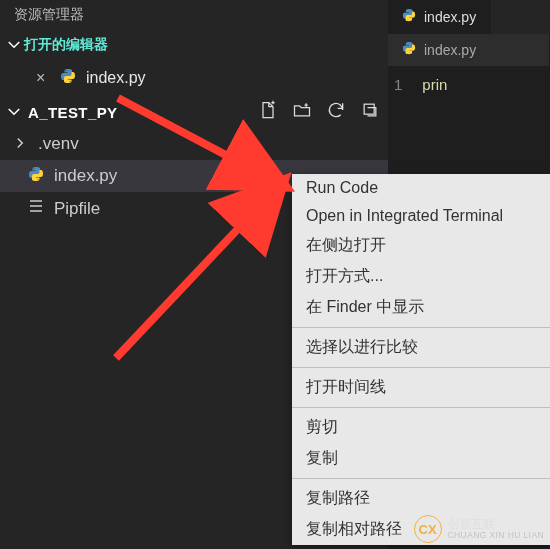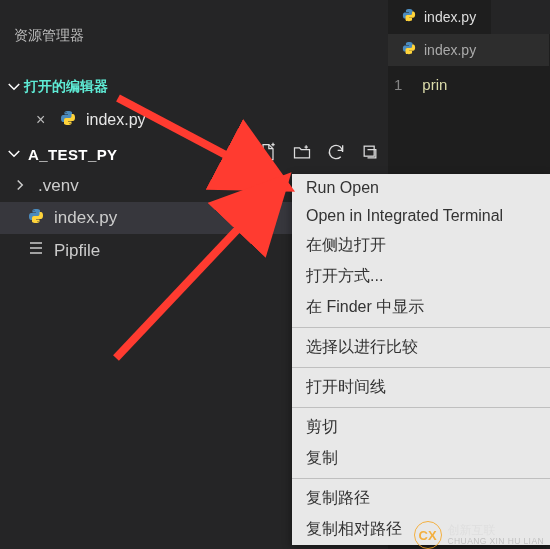--- a/index.html
+++ b/index.html
@@ -1,19 +1,19 @@
 <!DOCTYPE html>
 <html><head>
 <meta charset="utf-8">
 <style>
 * { margin: 0; padding: 0; box-sizing: border-box; font-family: -apple-system, "Helvetica Neue", Arial, sans-serif; }
 body { width: 550px; height: 549px; background: #1e1e1e; overflow: hidden; position: relative; }
 
 .sidebar { width: 388px; height: 100%; background: #252526; color: #ccc; float: left; }
-.section-header { display: flex; align-items: center; padding: 6px 8px; font-size: 14px; color: #bfbfbf; margin-top: 21px; }
+.section-header { display: flex; align-items: center; padding: 6px 8px; font-size: 14px; color: #bfbfbf; }
 .section-header.bold { font-weight: 600; color: #5eead4; }
 .chevron { width: 12px; display: inline-flex; margin-right: 4px; }
 .open-editors { padding: 4px 0; }
 .editor-item { display: flex; align-items: center; padding: 4px 36px; font-size: 16px; gap: 10px; }
 .close-x { color: #bbb; font-size: 16px; width: 14px; }
 .py-icon { color: #4B8BBE; font-size: 16px; }
 .filename { color: #e6e6e6; }
 .project-bar { display: flex; align-items: center; justify-content: space-between; padding: 4px 8px 4px 8px; }
 .project-name { display: flex; align-items: center; gap: 4px; font-weight: 700; font-size: 15px; letter-spacing: 0.4px; color: #fff; }
 .project-actions { display: flex; gap: 14px; color: #d0d0d0; }
@@ -32,21 +32,21 @@
 .lineno { color: #858585; }
 .code-text { color: #dcdcaa; }
 
 .context-menu { position: absolute; left: 292px; top: 174px; right: 0; background: #e8e8e8; color: #333; font-size: 16px; box-shadow: -1px 2px 8px rgba(0,0,0,0.4); }
 .menu-item { padding: 5px 14px; white-space: nowrap; }
 .menu-sep { height: 1px; background: #bfbfbf; margin: 4px 0; }
 
 .arrow1 { position: absolute; left: 108px; top: 88px; pointer-events: none; }
 .arrow2 { position: absolute; left: 106px; top: 168px; pointer-events: none; }
 
-.watermark { position: absolute; right: 6px; bottom: 0; display: flex; align-items: center; gap: 6px; color: #ddd; font-size: 12px; opacity: 0.85; }
+.watermark { position: absolute; right: 6px; bottom: 6px; display: flex; align-items: center; gap: 6px; color: #ddd; font-size: 12px; opacity: 0.85; }
 .wm-logo { width: 28px; height: 28px; border: 1.5px solid #f5a623; border-radius: 50%; display: flex; align-items: center; justify-content: center; color: #f5a623; font-weight: 700; font-size: 13px; }
 .wm-text { display: flex; flex-direction: column; line-height: 1.1; }
 .wm-text .en { font-size: 8.5px; letter-spacing: 0.4px; color: #bbb; }
 </style>
 </head>
 <body>
 
 <div class="sidebar">
   <div class="section-header" style="padding-left:14px;">资源管理器</div>
 
@@ -156,21 +156,21 @@
     </span>
     <span>index.py</span>
   </div>
   <div class="code-line">
     <span class="lineno">1</span>
     <span class="code-text">prin</span>
   </div>
 </div>
 
 <div class="context-menu" id="ctx">
-    <div class="menu-item">Run Open</div>
+    <div class="menu-item">Run Code</div>
     <div class="menu-item">Open in Integrated Terminal</div>
     <div class="menu-item">在侧边打开</div>
     <div class="menu-item">打开方式...</div>
     <div class="menu-item">在 Finder 中显示</div>
     <div class="menu-sep"></div>
     <div class="menu-item">选择以进行比较</div>
     <div class="menu-sep"></div>
     <div class="menu-item">打开时间线</div>
     <div class="menu-sep"></div>
     <div class="menu-item">剪切</div>

